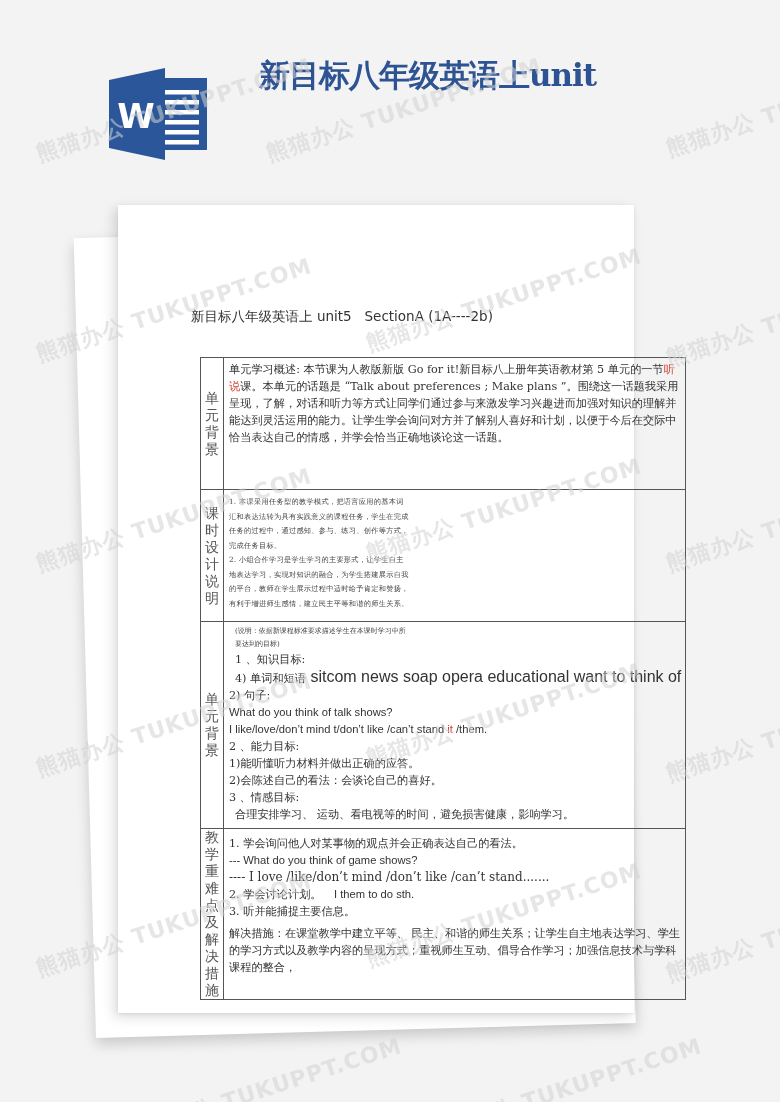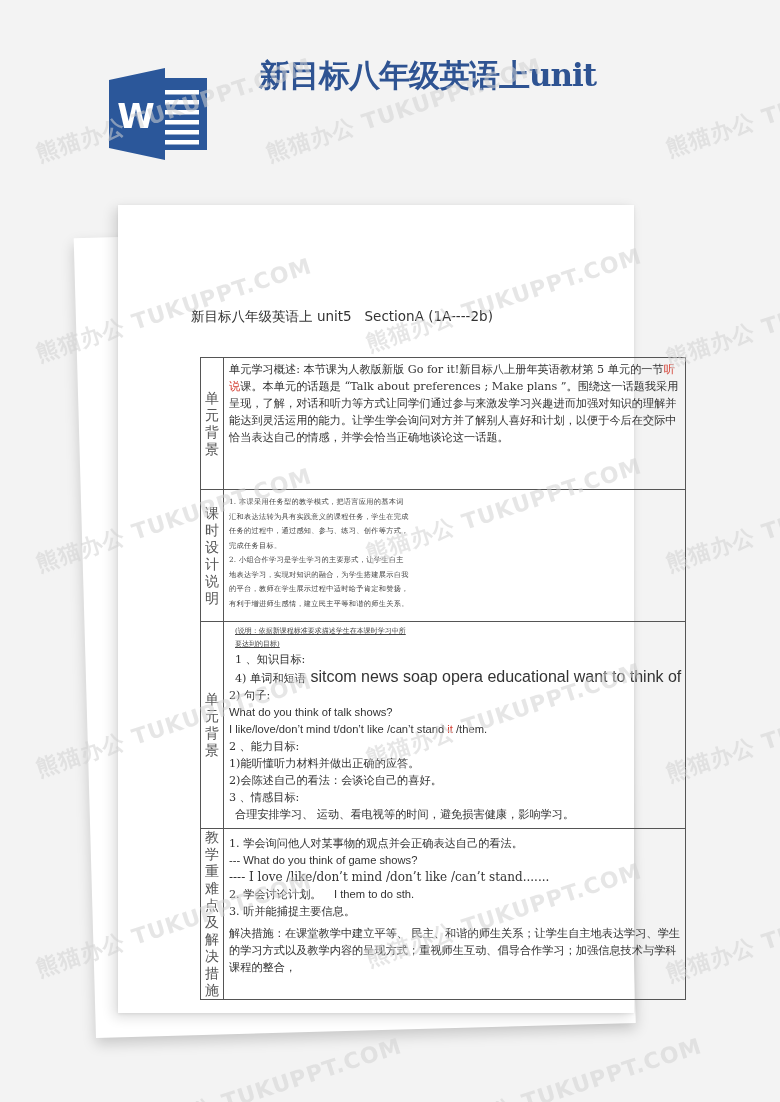--- a/index.html
+++ b/index.html
@@ -49,21 +49,21 @@
     font-size: 14px; line-height: 17px; padding: 0 4px !important;
   }
   td.content { padding: 3px 4px 4px 5px !important; }
   .row1 td { height: 124px; }
   .row2 td { height: 124px; }
   .row3 td { height: 199px; }
   .row4 td { height: 139px; }
   .p { margin: 0; line-height: 17px; font-size: 11.2px; color: #333; }
   .en { font-family: "Liberation Sans", "DejaVu Sans", sans-serif; }
   .small { font-size: 7.2px; line-height: 14.5px; color: #444; letter-spacing: 0.3px; }
-  .tiny { font-size: 7px; line-height: 13px; color: #444; text-decoration: underline; }
+  .tiny { font-size: 7px; line-height: 13px; color: #444; }
   .red { color: #d23a2e; }
   .gap { height: 5px; }
 </style>
 </head>
 <body>
 
 <div class="header">
   <svg class="word-icon" viewBox="0 0 100 92">
     <rect x="36" y="10" width="62" height="72" fill="#2b579a"></rect>
     <g fill="#ffffff">

